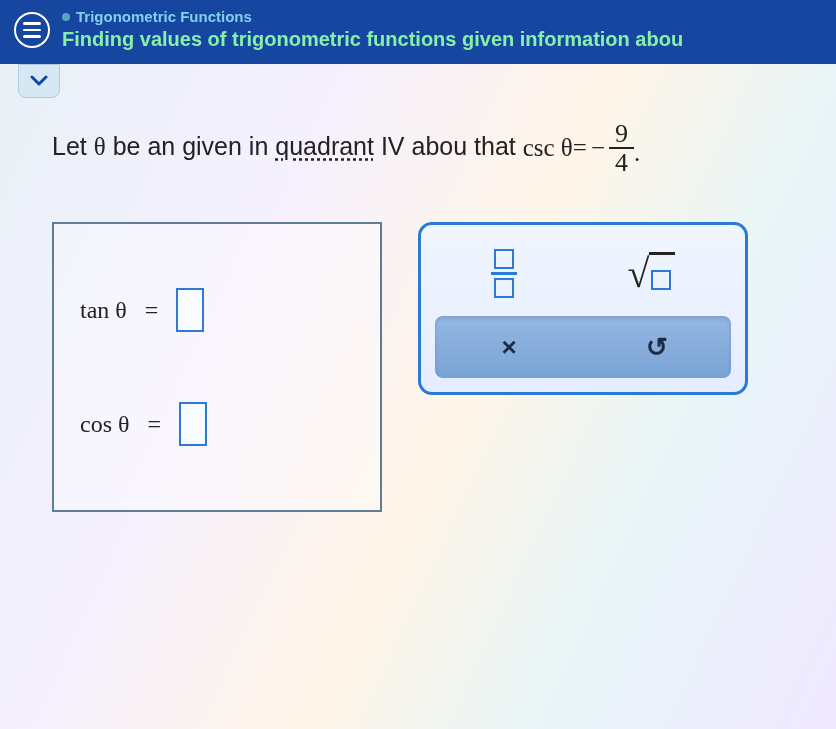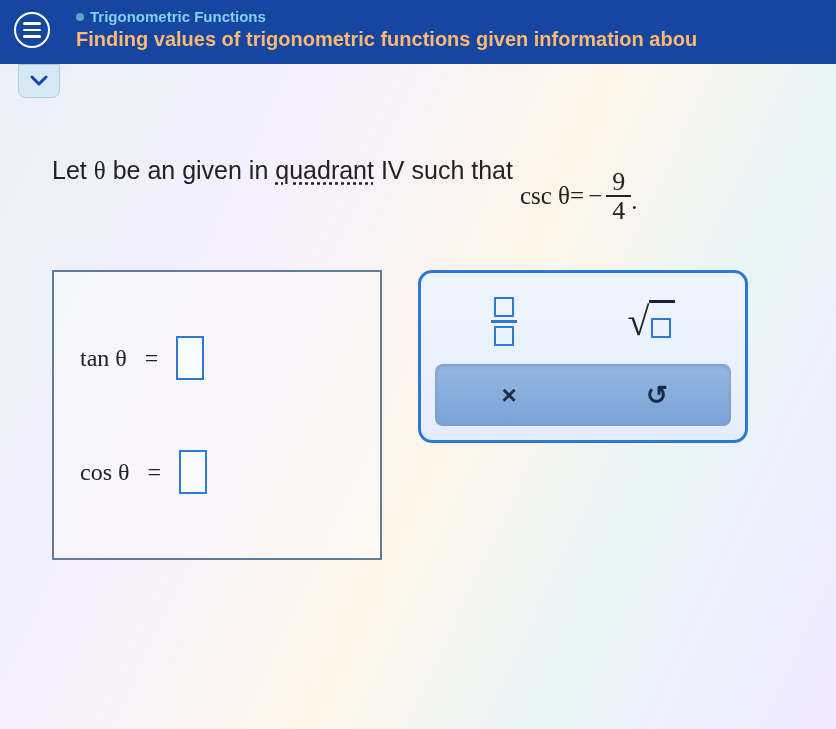--- a/index.html
+++ b/index.html
@@ -9,58 +9,58 @@
       width: 836px;
       height: 729px;
       overflow: hidden;
     }
     .header {
       background: #1746a0;
       color: #fff;
       display: flex;
       align-items: center;
       padding: 8px 14px 12px 14px;
-      gap: 26px;
+      gap: 12px;
     }
     .hamburger {
       width: 36px; height: 36px;
       border-radius: 50%;
       border: 2px solid #fff;
       display: flex; flex-direction: column;
       align-items: center; justify-content: center;
       gap: 4px;
       cursor: pointer;
       flex-shrink: 0;
     }
     .hamburger span { display:block; width:18px; height:2.5px; background:#fff; border-radius:2px; }
     .header-text { line-height: 1.25; }
     .breadcrumb {
       color: #7fd1f0; font-size: 15px; font-weight: 600;
       display:flex; align-items:center; gap:6px;
     }
     .breadcrumb-dot { width:8px; height:8px; background:#5aa3c7; border-radius:50%; display:inline-block; }
-    .title { font-size: 20px; font-weight: 700; color:#fdba74; }
+    .title { font-size: 20px; font-weight: 700; color:#86efac; }
     .chevron-tab {
       margin: 0 0 0 18px;
       width: 42px; height: 34px;
       background: #d7e8f5;
       border: 1px solid #b0cde0;
       border-radius: 0 0 8px 8px;
       display:flex; align-items:center; justify-content:center;
       cursor:pointer;
     }
     .content { padding: 22px 30px 30px 52px; }
     .problem { font-size: 25px; color: #222; line-height: 1.9; }
     .problem .underline { text-decoration: underline dotted; text-underline-offset: 4px; }
     .math { font-family: 'Times New Roman', serif; }
     .frac { display:inline-flex; flex-direction:column; align-items:center; vertical-align:middle; font-family:'Times New Roman', serif; font-size:26px; line-height:1.05; }
     .frac .n { border-bottom: 2px solid #222; padding: 0 6px; }
     .frac .d { padding: 0 6px; }
     .minus { font-family:'Times New Roman', serif; padding: 0 4px; }
-    .eq-csc { display:inline-flex; align-items:center; vertical-align:middle;margin-top:48px; }
+    .eq-csc { display:inline-flex; align-items:center; vertical-align:middle; }
     .panels { display:flex; gap: 36px; margin-top: 34px; align-items:flex-start; }
     .answer-box {
       border: 2px solid #5f7d99;
       background: rgba(255,255,255,0.35);
       width: 330px; height: 290px;
       padding: 30px 26px;
       display:flex; flex-direction:column;
       gap: 70px;
       justify-content:center;
     }
@@ -115,21 +115,21 @@
 
 <div class="chevron-tab">
   <svg width="18" height="12" viewBox="0 0 18 12">
     <path d="M2 2 L9 9 L16 2" stroke="#1746a0" stroke-width="3" fill="none" stroke-linecap="round" stroke-linejoin="round"></path>
   </svg>
 </div>
 
 <div class="content">
   <div class="problem">
     <div>
-      <span>Let </span><span class="math">θ</span><span> be an given in </span><span class="underline">quadrant</span><span> IV</span><span> such that  </span><span class="eq-csc">
+      <span>Let </span><span class="math">θ</span><span> be an given in </span><span class="underline">quadrant</span><span> IV</span><span> abou that  </span><span class="eq-csc">
           <span class="math">csc θ</span>
           <span class="math"> = </span>
           <span class="minus">−</span>
           <span class="frac">
             <span class="n">9</span>
             <span class="d">4</span>
           </span>
           <span style="align-self:flex-end; font-family:'Times New Roman',serif;">.</span>
         </span>
     </div>

